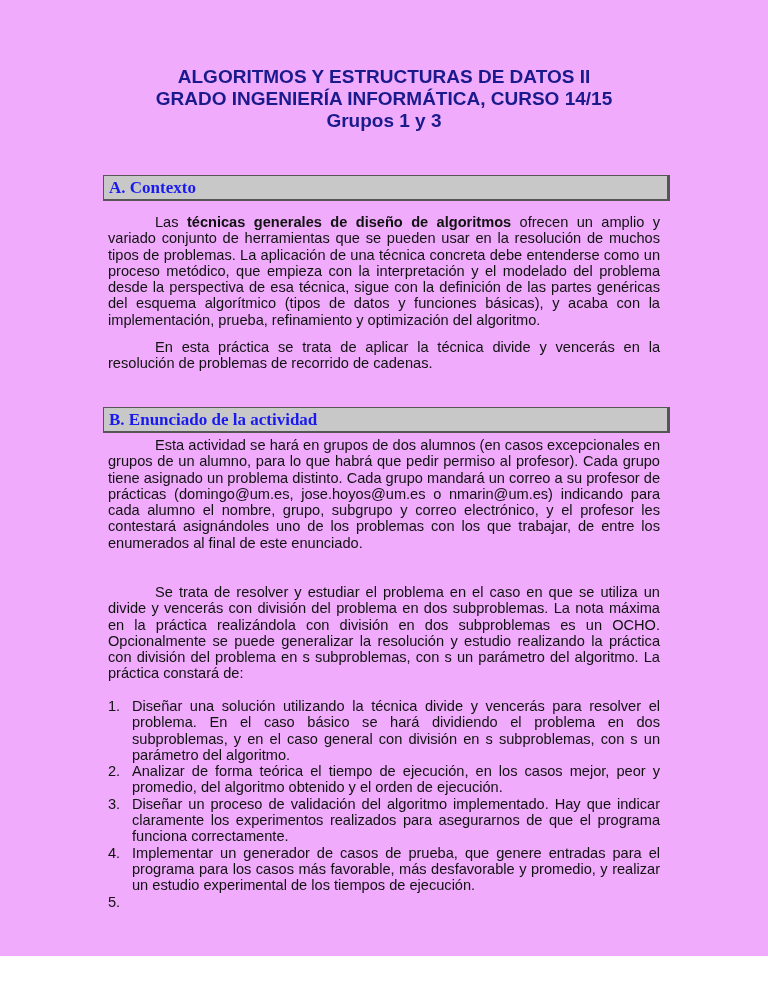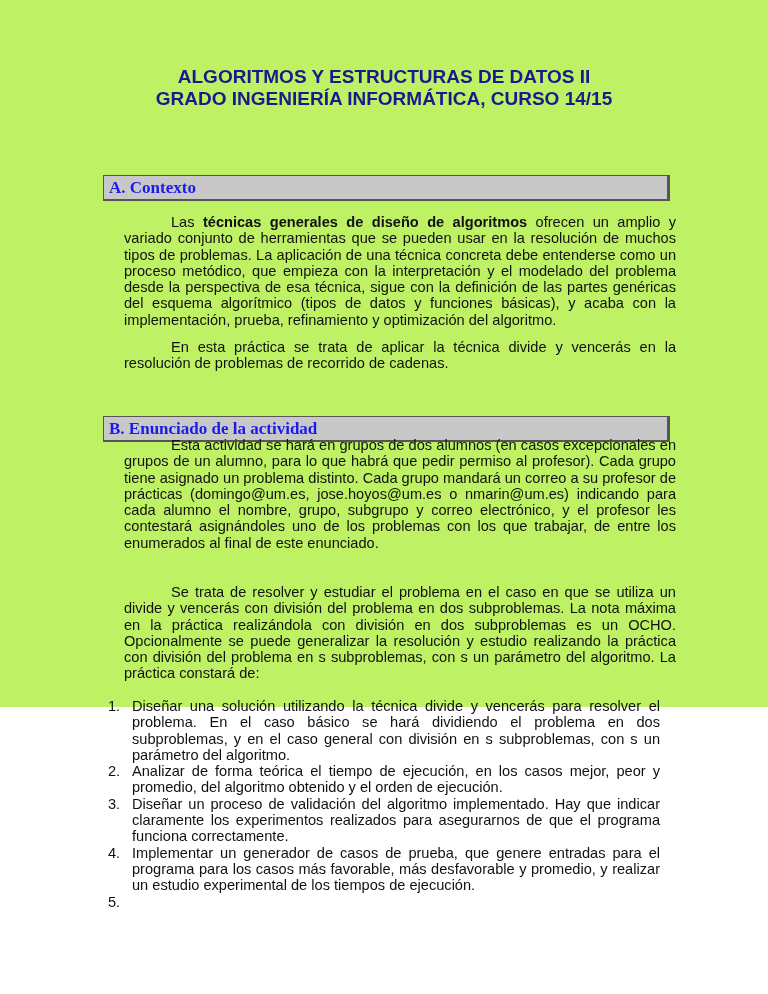--- a/index.html
+++ b/index.html
@@ -1,60 +1,61 @@
 <!DOCTYPE html>
 <html><head>
   <meta charset="utf-8">
   <style>
     html, body { margin: 0; padding: 0; background: #ffffff; }
     body { width: 768px; height: 994px; position: relative; overflow: hidden; }
-    .page { position: absolute; left: 0; top: 0; width: 768px; height: 707px; background: #bef264; }
+    .page { position: absolute; left: 0; top: 0; width: 768px; height: 956px; background: #f0abfc; }
     .title-block {
       position: absolute; left: 0; top: 66px; width: 768px; text-align: center;
       font-family: "Liberation Sans", sans-serif; font-weight: bold; color: #1a1a8c;
       font-size: 19px; line-height: 22px;
     }
     .title-line { display: block; }
     .section-header {
       position: absolute; left: 103px; width: 558px; height: 23px;
       background: #c8c8c8; border: 1px solid #555; border-right: 3px solid #555; border-bottom: 2px solid #555;
       font-family: "Liberation Serif", serif; font-weight: bold; color: #1a1aee;
       font-size: 17px; line-height: 23px; padding-left: 5px; box-sizing: content-box;
     }
     .para {
-      position: absolute; left: 124px; width: 552px;
+      position: absolute; left: 108px; width: 552px;
       font-family: "Liberation Sans", sans-serif; font-size: 14.6px; line-height: 16.3px; color: #111;
       text-align: justify; margin: 0;
     }
     .para .indent { display: inline-block; width: 47px; }
     .para b { font-weight: bold; }
     .list {
       position: absolute; left: 108px; top: 698px; width: 552px; margin: 0; padding: 0; list-style: none;
       font-family: "Liberation Sans", sans-serif; font-size: 14.6px; line-height: 16.3px; color: #111;
     }
     .list li { position: relative; padding-left: 24px; text-align: justify; }
     .list .num { position: absolute; left: 0; top: 0; }
   </style>
 </head>
 <body>
 
 <div class="page">
 
   <div class="title-block">
     <span class="title-line">ALGORITMOS Y ESTRUCTURAS DE DATOS II</span>
     <span class="title-line">GRADO INGENIERÍA INFORMÁTICA, CURSO 14/15</span>
+    <span class="title-line">Grupos 1 y 3</span>
   </div>
 
   <div class="section-header" style="top:175px;">A. Contexto</div>
 
   <p class="para" style="top:214px;"><span class="indent"></span><span>Las </span><b>técnicas generales de diseño de algoritmos</b><span> ofrecen un amplio y variado conjunto de herramientas que se pueden usar en la resolución de muchos tipos de problemas. La aplicación de una técnica concreta debe entenderse como un proceso metódico, que empieza con la interpretación y el modelado del problema desde la perspectiva de esa técnica, sigue con la definición de las partes genéricas del esquema algorítmico (tipos de datos y funciones básicas), y acaba con la implementación, prueba, refinamiento y optimización del algoritmo.</span></p>
 
   <p class="para" style="top:339px;"><span class="indent"></span><span>En esta práctica se trata de aplicar la técnica divide y vencerás en la resolución de problemas de recorrido de cadenas.</span></p>
 
-  <div class="section-header" style="top:416px;">B. Enunciado de la actividad</div>
+  <div class="section-header" style="top:407px;">B. Enunciado de la actividad</div>
 
   <p class="para" style="top:437px;"><span class="indent"></span><span>Esta actividad se hará en grupos de dos alumnos (en casos excepcionales en grupos de un alumno, para lo que habrá que pedir permiso al profesor). Cada grupo tiene asignado un problema distinto. Cada grupo mandará un correo a su profesor de prácticas (domingo@um.es, jose.hoyos@um.es o nmarin@um.es) indicando para cada alumno el nombre, grupo, subgrupo y correo electrónico, y el profesor les contestará asignándoles uno de los problemas con los que trabajar, de entre los enumerados al final de este enunciado.</span></p>
 
   <p class="para" style="top:584px;"><span class="indent"></span><span>Se trata de resolver y estudiar el problema en el caso en que se utiliza un divide y vencerás con división del problema en dos subproblemas. La nota máxima en la práctica realizándola con división en dos subproblemas es un OCHO. Opcionalmente se puede generalizar la resolución y estudio realizando la práctica con división del problema en s subproblemas, con s un parámetro del algoritmo. La práctica constará de:</span></p>
 
   <ol class="list">
     <li><span class="num">1.</span><span>Diseñar una solución utilizando la técnica divide y vencerás para resolver el problema. En el caso básico se hará dividiendo el problema en dos subproblemas, y en el caso general con división en s subproblemas, con s un parámetro del algoritmo.</span></li>
     <li><span class="num">2.</span><span>Analizar de forma teórica el tiempo de ejecución, en los casos mejor, peor y promedio, del algoritmo obtenido y el orden de ejecución.</span></li>
     <li><span class="num">3.</span><span>Diseñar un proceso de validación del algoritmo implementado. Hay que indicar claramente los experimentos realizados para asegurarnos de que el programa funciona correctamente.</span></li>
     <li><span class="num">4.</span><span>Implementar un generador de casos de prueba, que genere entradas para el programa para los casos más favorable, más desfavorable y promedio, y realizar un estudio experimental de los tiempos de ejecución.</span></li>

